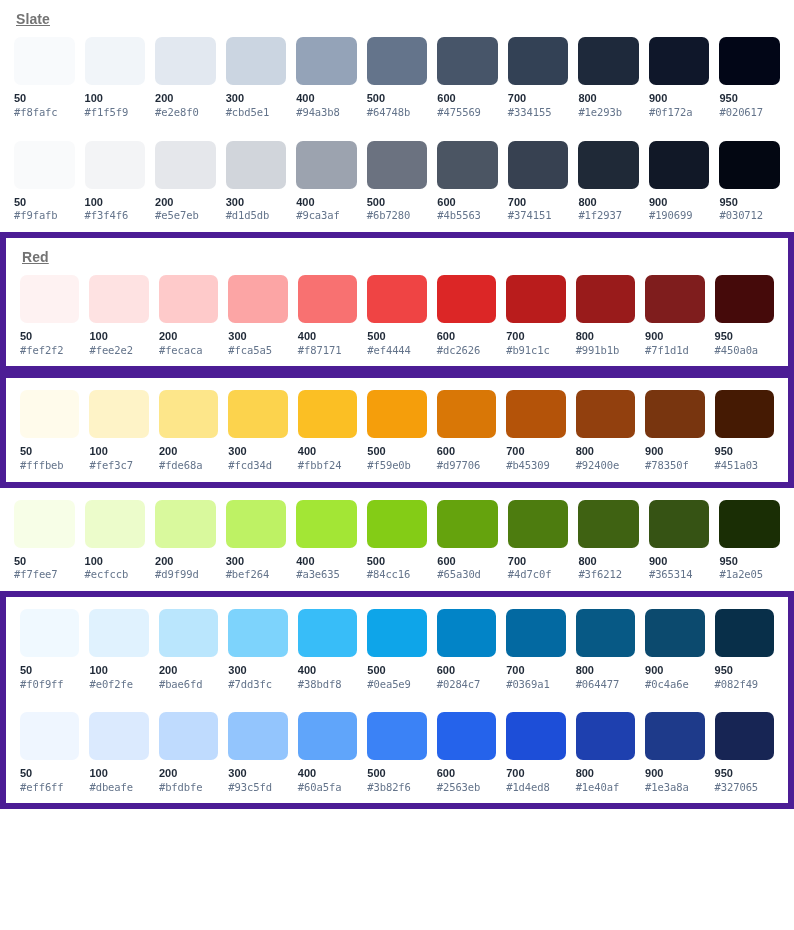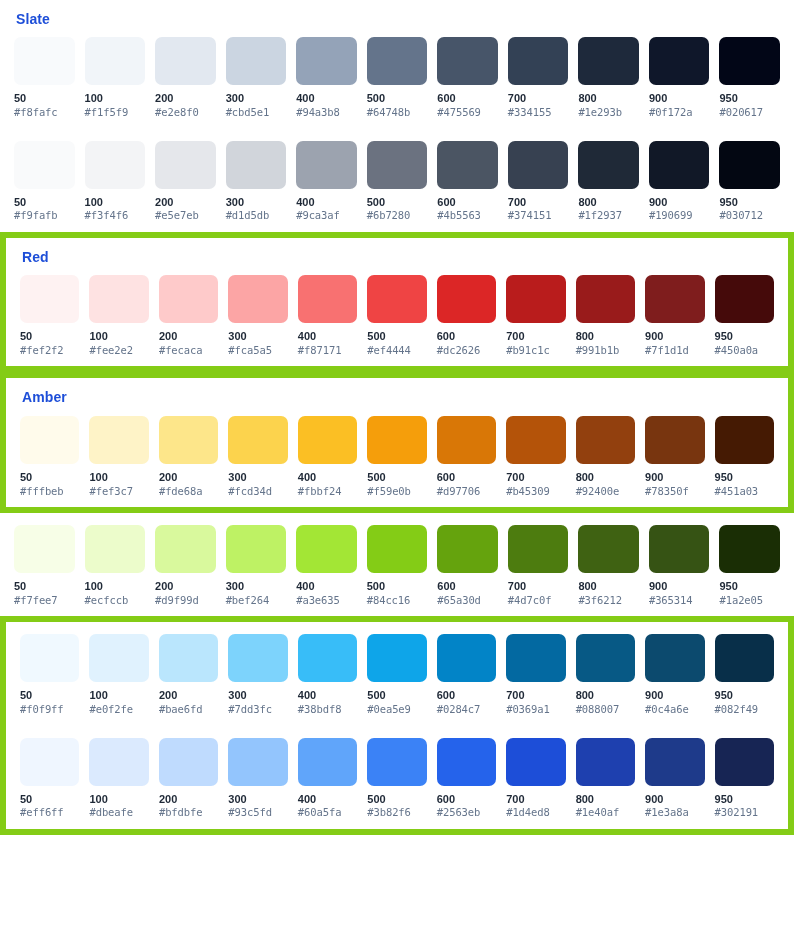--- a/index.html
+++ b/index.html
@@ -8,37 +8,38 @@
     margin: 0; padding: 0;
     background: #ffffff;
     font-family: "Liberation Sans", sans-serif;
   }
   body { width: 794px; min-height: 930px; overflow: hidden; }
 
   .page { width: 794px; }
 
   
   .group-box {
-    border: 6px solid #84cc16;
+    border: 6px solid #4c1d95;
     background: #ffffff;
   }
   .group-plain { background: #ffffff; }
 
   .palette {
     padding: 12px 14px 10px 14px;
     background: #ffffff;
   }
 
   .palette-name {
     font-size: 14px;
     font-weight: bold;
-    color: #1d4ed8;
+    color: #737373;
     letter-spacing: 0.1px;
     margin: 0 0 10px 2px;
     line-height: 1.1;
+    text-decoration: underline;
   }
 
   .swatch-row {
     display: flex;
     gap: 10px;
     align-items: flex-start;
   }
 
   .swatch {
     flex: 1 1 0;
@@ -250,21 +251,20 @@
           <div class="swatch">
             <div class="swatch-chip" style="background: rgb(69, 10, 10);"></div>
             <div class="swatch-step">950</div>
             <div class="swatch-hex">#450a0a</div>
           </div>
         </div>
       </div>
     </div>
     <div class="group-box">
       <div class="palette">
-        <div class="palette-name">Amber</div>
         <div class="swatch-row">
           <div class="swatch">
             <div class="swatch-chip" style="background: rgb(255, 251, 235);"></div>
             <div class="swatch-step">50</div>
             <div class="swatch-hex">#fffbeb</div>
           </div>
           <div class="swatch">
             <div class="swatch-chip" style="background: rgb(254, 243, 199);"></div>
             <div class="swatch-step">100</div>
             <div class="swatch-hex">#fef3c7</div>
@@ -417,21 +417,21 @@
             <div class="swatch-hex">#0284c7</div>
           </div>
           <div class="swatch">
             <div class="swatch-chip" style="background: rgb(3, 105, 161);"></div>
             <div class="swatch-step">700</div>
             <div class="swatch-hex">#0369a1</div>
           </div>
           <div class="swatch">
             <div class="swatch-chip" style="background: rgb(7, 89, 133);"></div>
             <div class="swatch-step">800</div>
-            <div class="swatch-hex">#088007</div>
+            <div class="swatch-hex">#064477</div>
           </div>
           <div class="swatch">
             <div class="swatch-chip" style="background: rgb(12, 74, 110);"></div>
             <div class="swatch-step">900</div>
             <div class="swatch-hex">#0c4a6e</div>
           </div>
           <div class="swatch">
             <div class="swatch-chip" style="background: rgb(8, 47, 73);"></div>
             <div class="swatch-step">950</div>
             <div class="swatch-hex">#082f49</div>
@@ -486,18 +486,18 @@
             <div class="swatch-hex">#1e40af</div>
           </div>
           <div class="swatch">
             <div class="swatch-chip" style="background: rgb(30, 58, 138);"></div>
             <div class="swatch-step">900</div>
             <div class="swatch-hex">#1e3a8a</div>
           </div>
           <div class="swatch">
             <div class="swatch-chip" style="background: rgb(23, 37, 84);"></div>
             <div class="swatch-step">950</div>
-            <div class="swatch-hex">#302191</div>
+            <div class="swatch-hex">#327065</div>
           </div>
         </div>
       </div>
     </div>
   </div>
 
 </body></html>

